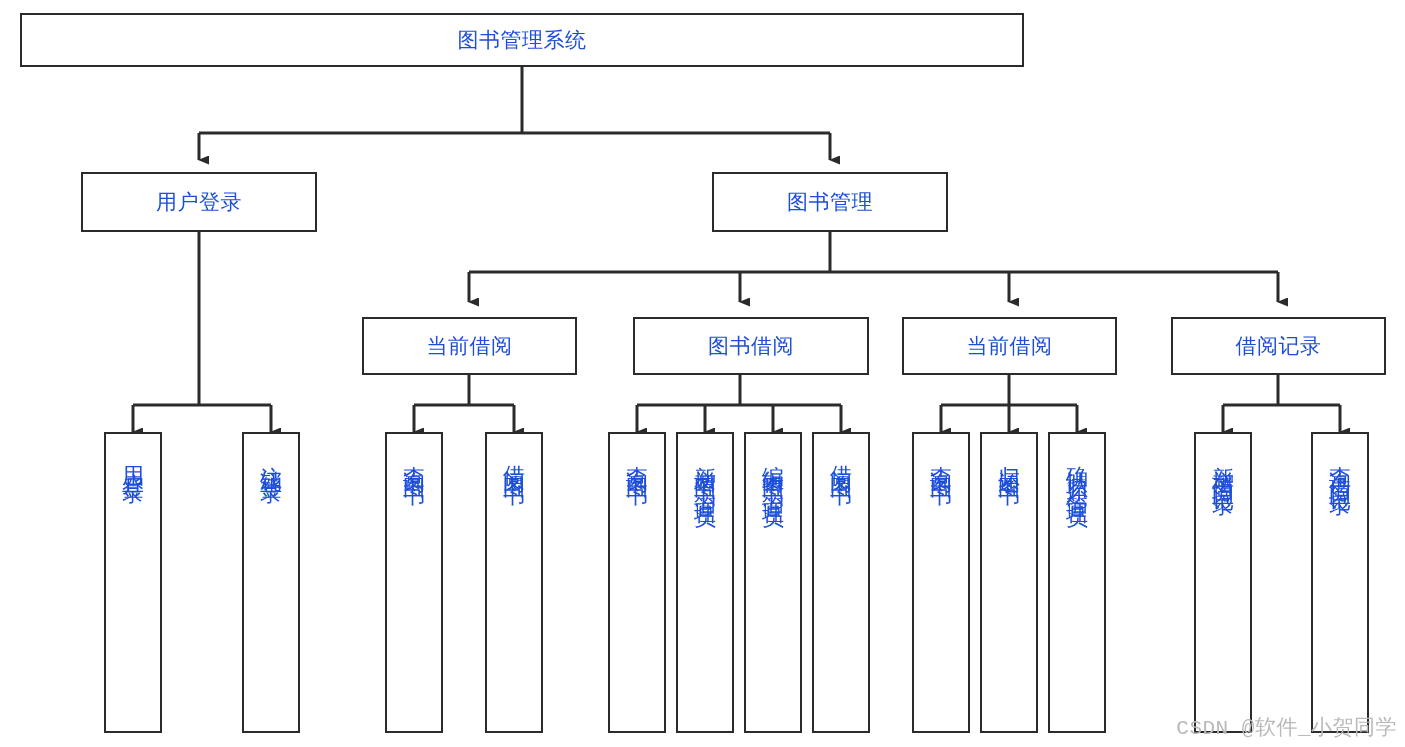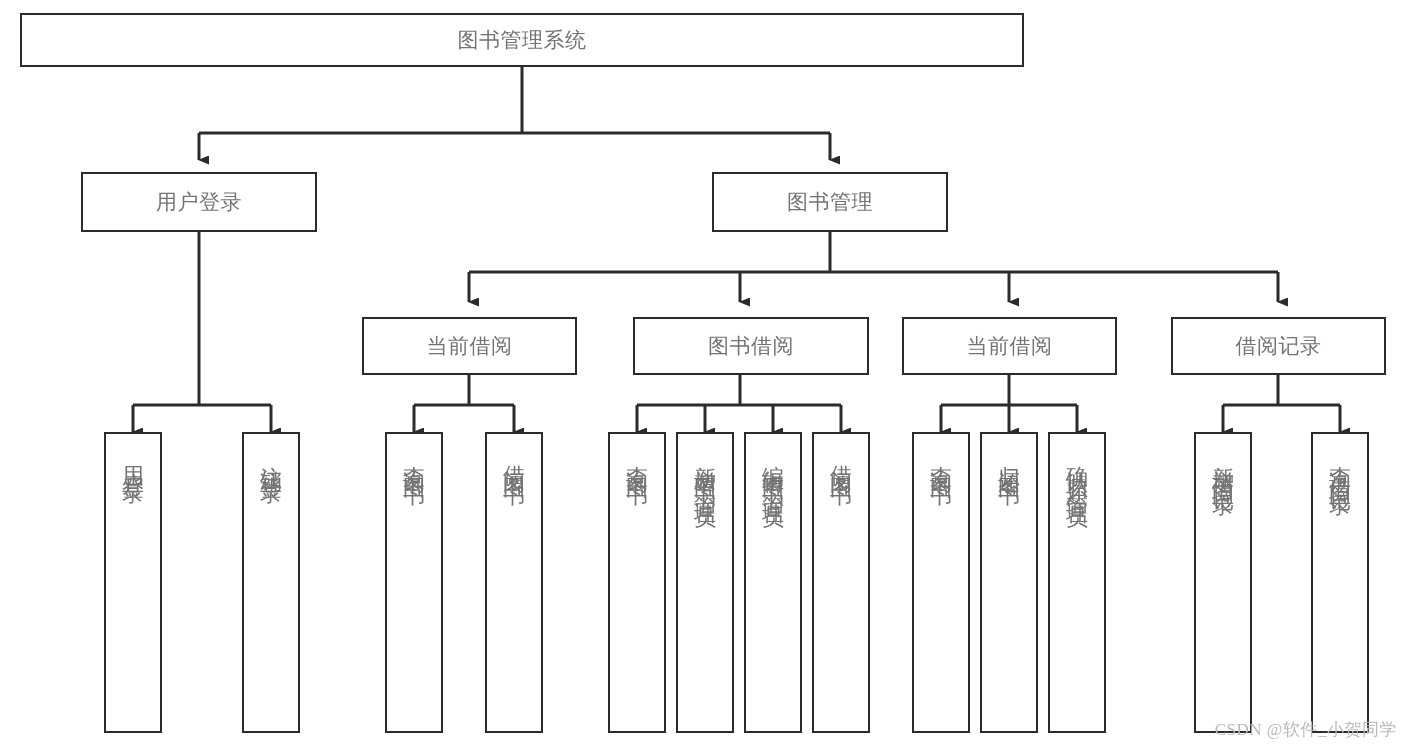--- a/index.html
+++ b/index.html
@@ -29,21 +29,21 @@
     position: absolute;
     box-sizing: border-box;
     background: #ffffff;
     border: 2px solid #2b2b2b;
     display: flex;
     align-items: center;
     justify-content: center;
     z-index: 5;
   }
   .node-label {
-    color: #737373;
+    color: #1d4ed8;
     font-size: 21px;
     line-height: 1.18;
     letter-spacing: 0.5px;
     white-space: nowrap;
     text-align: right;
     font-family: "DejaVu Sans", "Liberation Sans", sans-serif;
   }
   .node-box.vertical {
     align-items: flex-start;
     padding-top: 14px;
@@ -54,25 +54,25 @@
     white-space: nowrap;
     letter-spacing: 6px;
     font-size: 22px;
     line-height: 1;
   }
   .watermark {
     position: absolute;
     right: 8px;
     bottom: 6px;
     color: #b9b9b9;
-    font-size: 17px;
+    font-size: 21px;
     letter-spacing: 0.5px;
     z-index: 20;
     white-space: nowrap;
-    font-family: Liberation Serif, serif;
+    font-family: Liberation Mono, monospace;
   }
 </style>
 </head>
 <body>
 
 <div id="diagram-root">
 
   <svg id="diagram-svg" viewBox="0 0 1405 747" xmlns="http://www.w3.org/2000/svg">
     <defs>
       <marker id="arrowhead" markerWidth="9" markerHeight="11" refX="4.5" refY="10" orient="auto" markerUnits="userSpaceOnUse">

